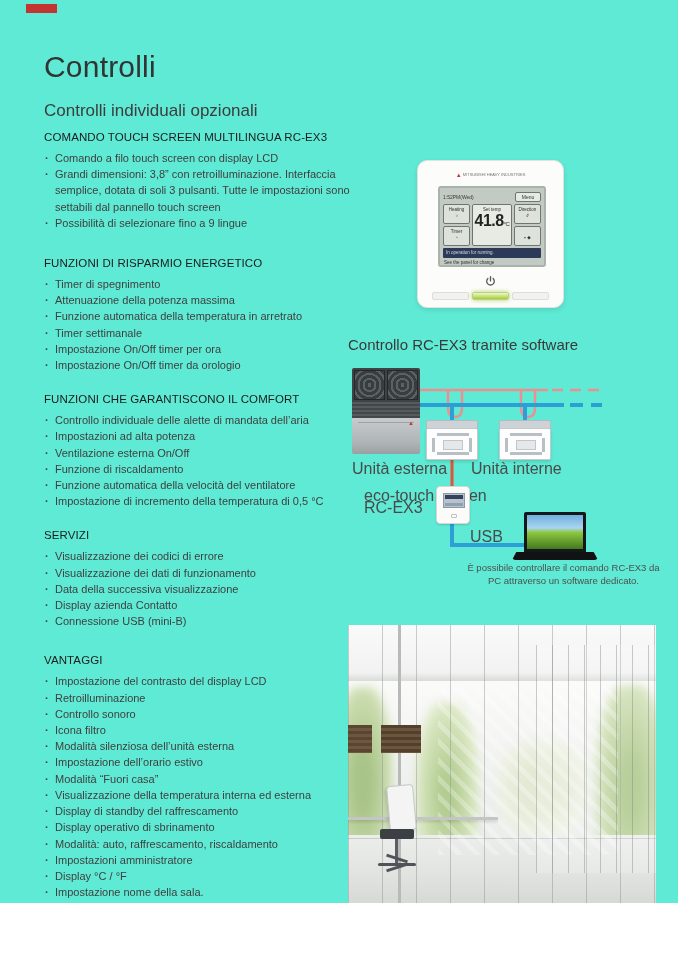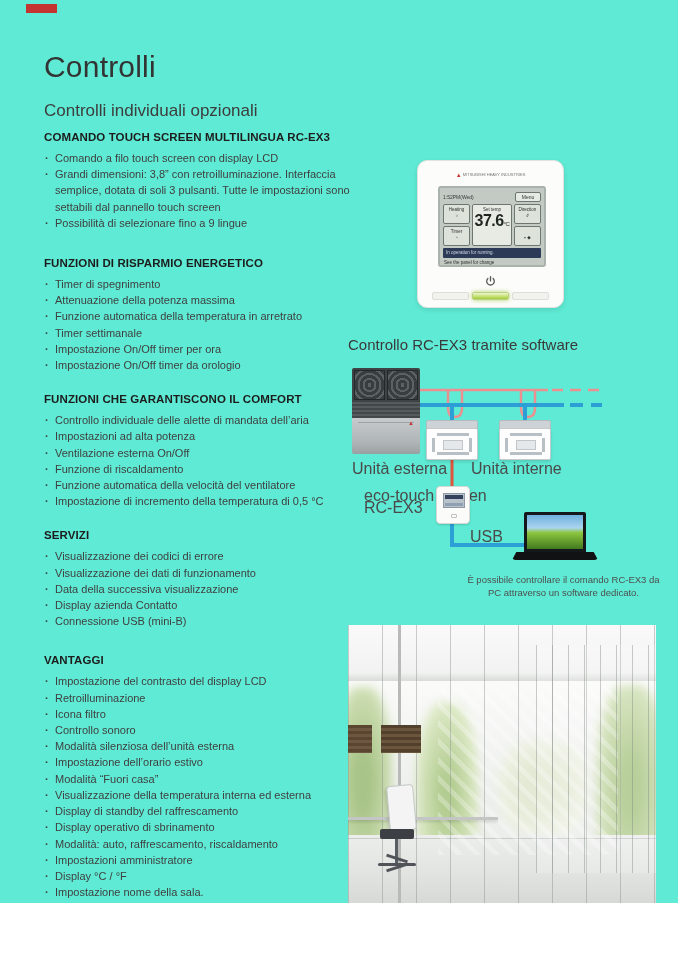--- a/index.html
+++ b/index.html
@@ -13,21 +13,21 @@
   
   .title { position:absolute; left:44px; top:50px; font-size:30px; font-weight:400; color:#333; letter-spacing:.2px; }
   .subtitle { position:absolute; left:44px; top:101px; font-size:17px; font-weight:400; color:#3d3d3d; }
 
   
   .sections { position:absolute; left:44px; top:131px; width:314px; }
   .tsec { margin-bottom:26px; }
   .tsec:nth-child(2){ margin-bottom:20px; }
   .tsec:nth-child(3){ margin-bottom:20px; }
   .tsec:nth-child(4){ margin-bottom:25px; }
-  .sec-h { font-size:11.5px; font-weight:bold; color:#1c1c1c; margin:0 0 7px 0; letter-spacing:.1px; }
+  .sec-h { font-size:11.5px; font-weight:normal; color:#1c1c1c; margin:0 0 7px 0; letter-spacing:.1px; }
   .sec-list { list-style:none; }
   .sec-list li { position:relative; padding-left:11px; font-size:11px; line-height:16.2px; color:#3f3f3f; }
   .sec-list li::before { content:'·'; position:absolute; left:1px; top:0; font-weight:bold; color:#3f3f3f; }
 
   
   .remote { position:absolute; left:417px; top:160px; width:147px; height:148px; background:#fcfcfb;
             border:1px solid #e2e2e0; border-radius:10px; box-shadow:0 2px 5px rgba(0,0,0,.10); }
   .r-logo { position:absolute; left:0; right:0; top:11px; text-align:center; font-size:4px; color:#777; white-space:nowrap; }
   .r-logo .tri { color:#c43431; font-size:6px; vertical-align:-1px; }
   .lcd { position:absolute; left:20px; top:25px; width:108px; height:81px; background:#c3cac4;
@@ -82,21 +82,21 @@
   .mini-screen::before { content:''; position:absolute; left:1px; right:1px; top:1px; height:4px; background:#33415c; }
   .mini-screen::after { content:''; position:absolute; left:1px; right:1px; bottom:1px; height:3px; background:#8fa0b3; }
   .mini-btn { position:absolute; left:14px; bottom:5px; width:6px; height:4px; border:1px solid #c0c0bc; border-radius:1px; }
   .laptop-screen { position:absolute; left:176px; top:154px; width:62px; height:40px; background:#15181a;
                    border-radius:2px 2px 0 0; padding:3px; }
   .wallpaper { width:100%; height:100%;
                background:linear-gradient(180deg,#6fb0dd 0%,#aad4ef 38%,#8cc63f 52%,#42791f 100%); }
   .laptop-base { position:absolute; left:164px; top:194px; width:86px; height:8px; background:#101214;
                  border-radius:1px 1px 4px 4px; clip-path:polygon(5% 0,95% 0,100% 100%,0 100%); }
   .d-caption { position:absolute; left:118px; top:204px; width:195px; text-align:center;
-               font-size:9.5px; line-height:12.5px; color:#4f4f4f;margin-top:12px; }
+               font-size:9.5px; line-height:12.5px; color:#4f4f4f; }
 
   
   .photo { position:absolute; left:348px; top:625px; width:308px; height:278px; overflow:hidden;
            background:linear-gradient(180deg,#f4f5f4 0%,#fbfbfa 18%,#eef0ee 60%,#e9ebe9 100%); }
   .ph-beam { position:absolute; left:0; right:0; top:0; height:56px;
              background:linear-gradient(180deg,#fafafa 0%,#f1f2f1 85%,#d9dbd9 100%); }
   .ph-tree { position:absolute; filter:blur(5px); border-radius:40%; }
   .ph-t1 { left:-14px; top:62px; width:58px; height:190px; background:radial-gradient(#a8c488 20%,#cfdfb4 70%,transparent 100%); }
   .ph-t2 { left:68px; top:78px; width:62px; height:185px; background:radial-gradient(#b2cc90 15%,#dde9c6 70%,transparent 100%); }
   .ph-t3 { left:150px; top:115px; width:90px; height:95px; background:radial-gradient(#e3e9d4 30%,#f0f2e6 80%,transparent 100%); }
@@ -181,22 +181,22 @@
           <li>Display azienda Contatto</li>
           <li>Connessione USB (mini-B)</li>
         </ul>
     </section>
 
     <section class="tsec">
       <h3 class="sec-h">VANTAGGI</h3>
       <ul class="sec-list">
           <li>Impostazione del contrasto del display LCD</li>
           <li>Retroilluminazione</li>
+          <li>Controllo sonoro</li>
           <li>Icona filtro</li>
-          <li>Controllo sonoro</li>
           <li>Modalità silenziosa dell’unità esterna</li>
           <li>Impostazione dell’orario estivo</li>
           <li>Modalità “Fuori casa”</li>
           <li>Visualizzazione della temperatura interna ed esterna</li>
           <li>Display di standby del raffrescamento</li>
           <li>Display operativo di sbrinamento</li>
           <li>Modalità: auto, raffrescamento, riscaldamento</li>
           <li>Impostazioni amministratore</li>
           <li>Display °C / °F</li>
           <li>Impostazione nome della sala.</li>
@@ -211,21 +211,21 @@
         <span class="lcd-clock">1:52PM(Wed)</span>
         <span class="lcd-menu">Menu</span>
       </div>
       <div class="lcd-grid">
         <div class="lcd-col">
           <div class="lcd-btn"><span>Heating</span><br><span>☼</span></div>
           <div class="lcd-btn"><span>Timer</span><br><span>◔</span></div>
         </div>
         <div class="lcd-center">
           <div class="set-temp-label">Set temp</div>
-          <div class="temp-val"><span>37.6</span><span class="temp-unit">°C</span></div>
+          <div class="temp-val"><span>41.8</span><span class="temp-unit">°C</span></div>
         </div>
         <div class="lcd-col">
           <div class="lcd-btn"><span>Direction</span><br><span>⫻</span></div>
           <div class="lcd-btn"><br><span>▪ ◆</span></div>
         </div>
       </div>
       <div class="lcd-status">In operation for running.</div>
       <div class="lcd-hint">See the panel for change</div>
     </div>
     <div class="r-power">

